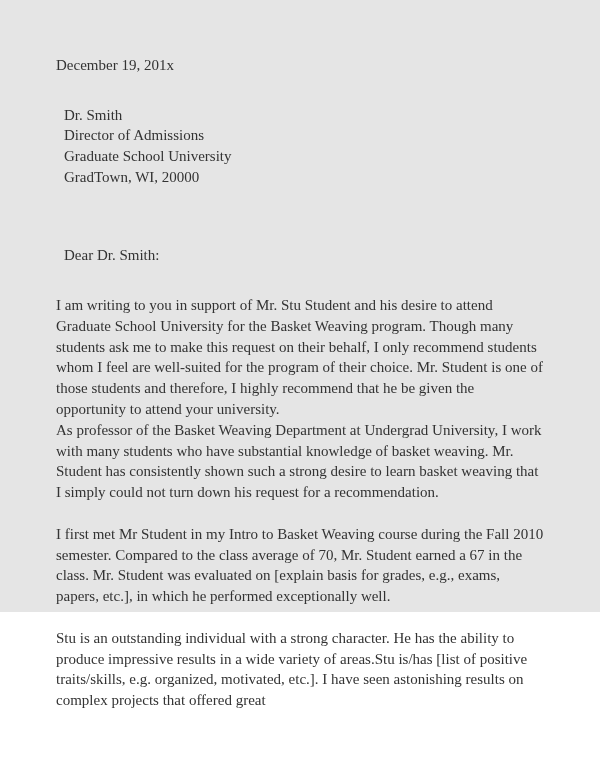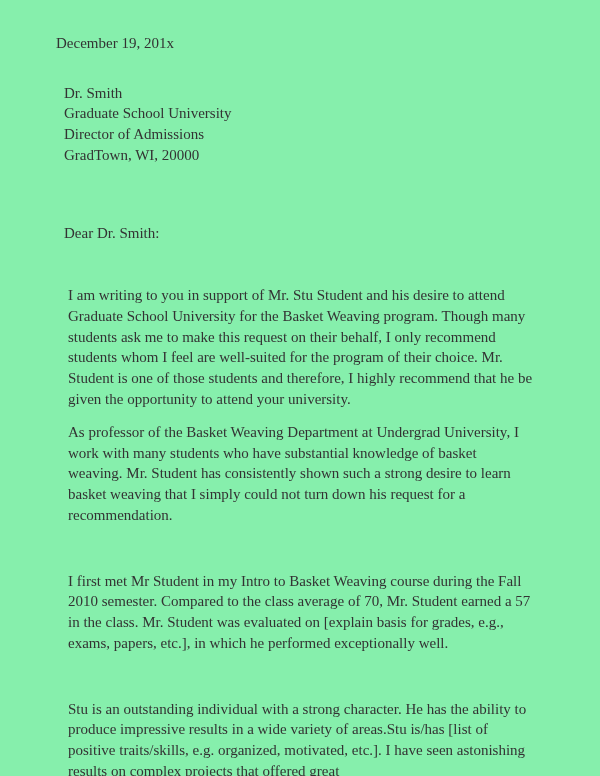--- a/index.html
+++ b/index.html
@@ -12,43 +12,43 @@
     width: 600px;
     height: 776px;
     overflow: hidden;
     font-family: "Liberation Serif", "DejaVu Serif", serif;
     color: #333333;
     -webkit-font-smoothing: antialiased;
   }
   .page {
     box-sizing: border-box;
     width: 600px;
-    height: 776px;
-    background: #86efac;
-    padding: 33px 55px 0 56px;
+    height: 612px;
+    background: #e5e5e5;
+    padding: 55px 55px 0 56px;
   }
   .doc-body {
     width: 489px;
     font-size: 15px;
     line-height: 20.8px;
     text-align: left;
     color: #333333;
   }
   .block {
     margin: 8px;
     padding: 0;
   }
   
   .gap-line  { height: 20.8px; }
   .addr-line {
     margin: 0;
     white-space: pre;
   }
   .para {
-    margin: 12px;
+    margin: 0;
   }
   .para + .para.tight {
     margin-top: 0;
   }
   .date-line {
     margin: 0;
     white-space: pre;
   }
   .salutation {
     margin: 8px;
@@ -60,38 +60,38 @@
 
 <div class="page">
   <div class="doc-body">
 
     <div class="date-line">December 19, 201x</div>
 
     <div class="gap-line"></div>
 
     <div class="block">
       <div class="addr-line">Dr. Smith</div>
+      <div class="addr-line">Director of Admissions</div>
       <div class="addr-line">Graduate School University</div>
-      <div class="addr-line">Director of Admissions</div>
       <div class="addr-line">GradTown, WI, 20000</div>
     </div>
 
     <div class="gap-line"></div>
     <div class="gap-line"></div>
 
     <div class="salutation">Dear Dr. Smith:</div>
 
     <div class="gap-line"></div>
 
     <div class="para">I am writing to you in support of Mr. Stu Student and his desire to attend Graduate School University for the Basket Weaving program. Though many students ask me to make this request on their behalf, I only recommend students whom I feel are well-suited for the program of their choice. Mr. Student is one of those students and therefore, I highly recommend that he be given the opportunity to attend your university.</div>
 
     <div class="para tight">As professor of the Basket Weaving Department at Undergrad University, I work with many students who have substantial knowledge of basket weaving. Mr. Student has consistently shown such a strong desire to learn basket weaving that I simply could not turn down his request for a recommendation.</div>
 
     <div class="gap-line"></div>
 
-    <div class="para">I first met Mr Student in my Intro to Basket Weaving course during the Fall 2010 semester. Compared to the class average of 70, Mr. Student earned a 57 in the class. Mr. Student was evaluated on [explain basis for grades, e.g., exams, papers, etc.], in which he performed exceptionally well.</div>
+    <div class="para">I first met Mr Student in my Intro to Basket Weaving course during the Fall 2010 semester. Compared to the class average of 70, Mr. Student earned a 67 in the class. Mr. Student was evaluated on [explain basis for grades, e.g., exams, papers, etc.], in which he performed exceptionally well.</div>
 
     <div class="gap-line"></div>
 
     <div class="para">Stu is an outstanding individual with a strong character. He has the ability to produce impressive results in a wide variety of areas.Stu is/has [list of positive traits/skills, e.g. organized, motivated, etc.]. I have seen astonishing results on complex projects that offered great</div>
 
   </div>
 </div>
 
 </body></html>

